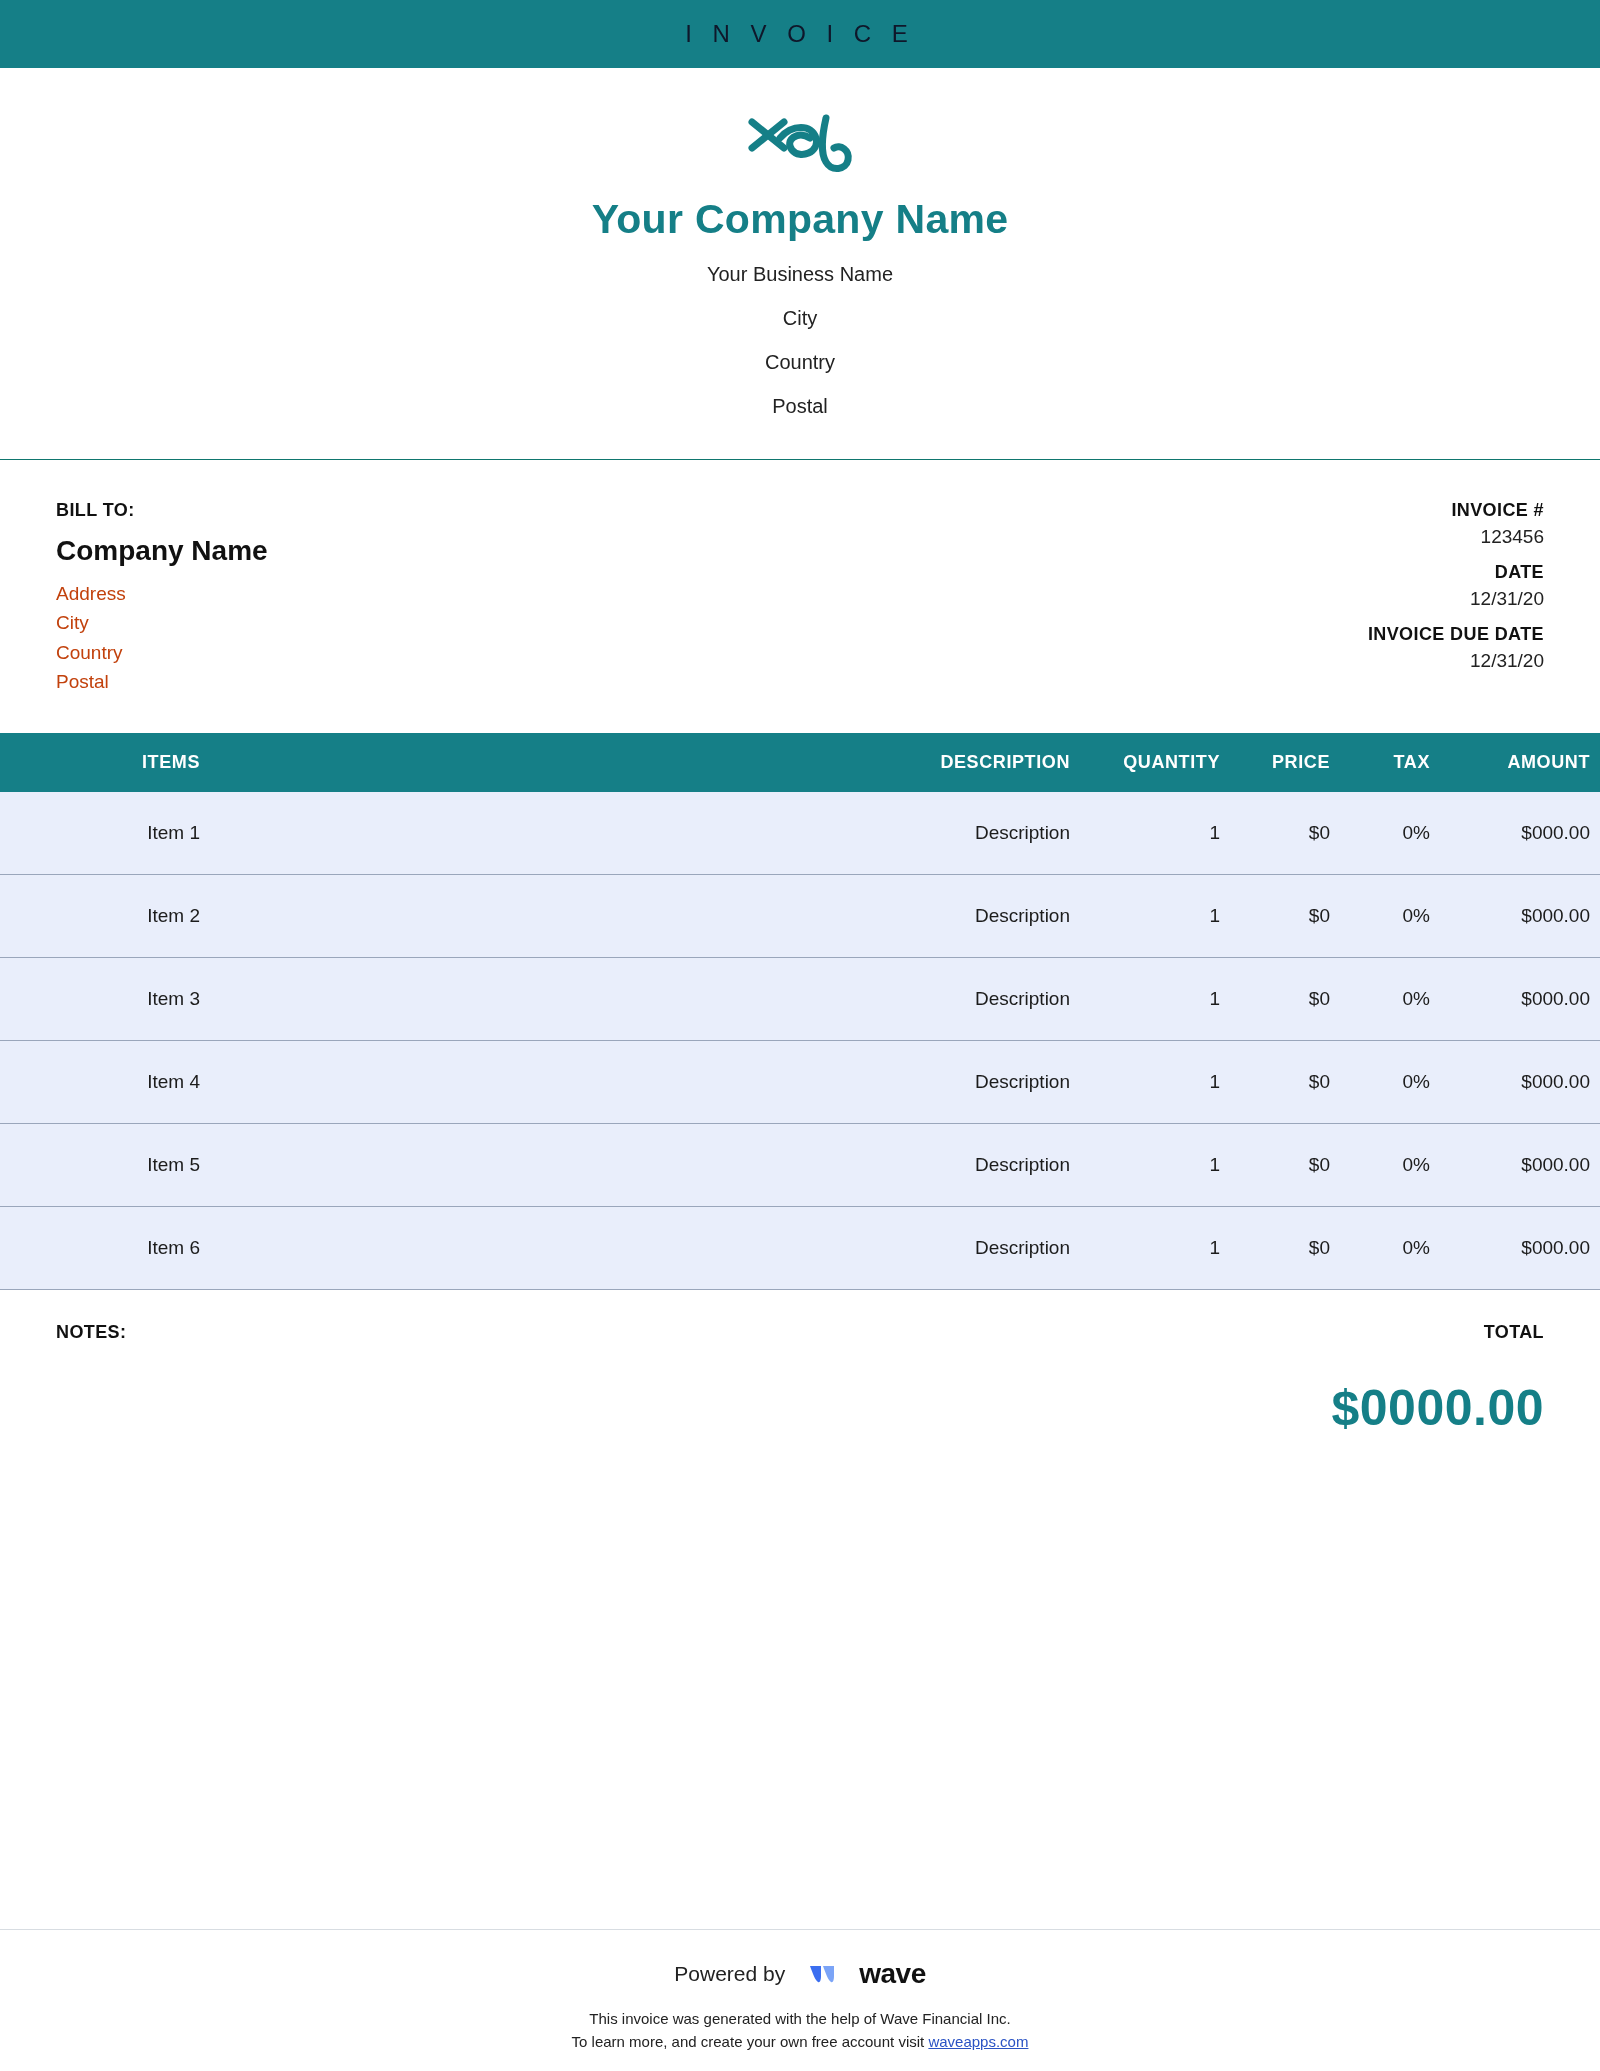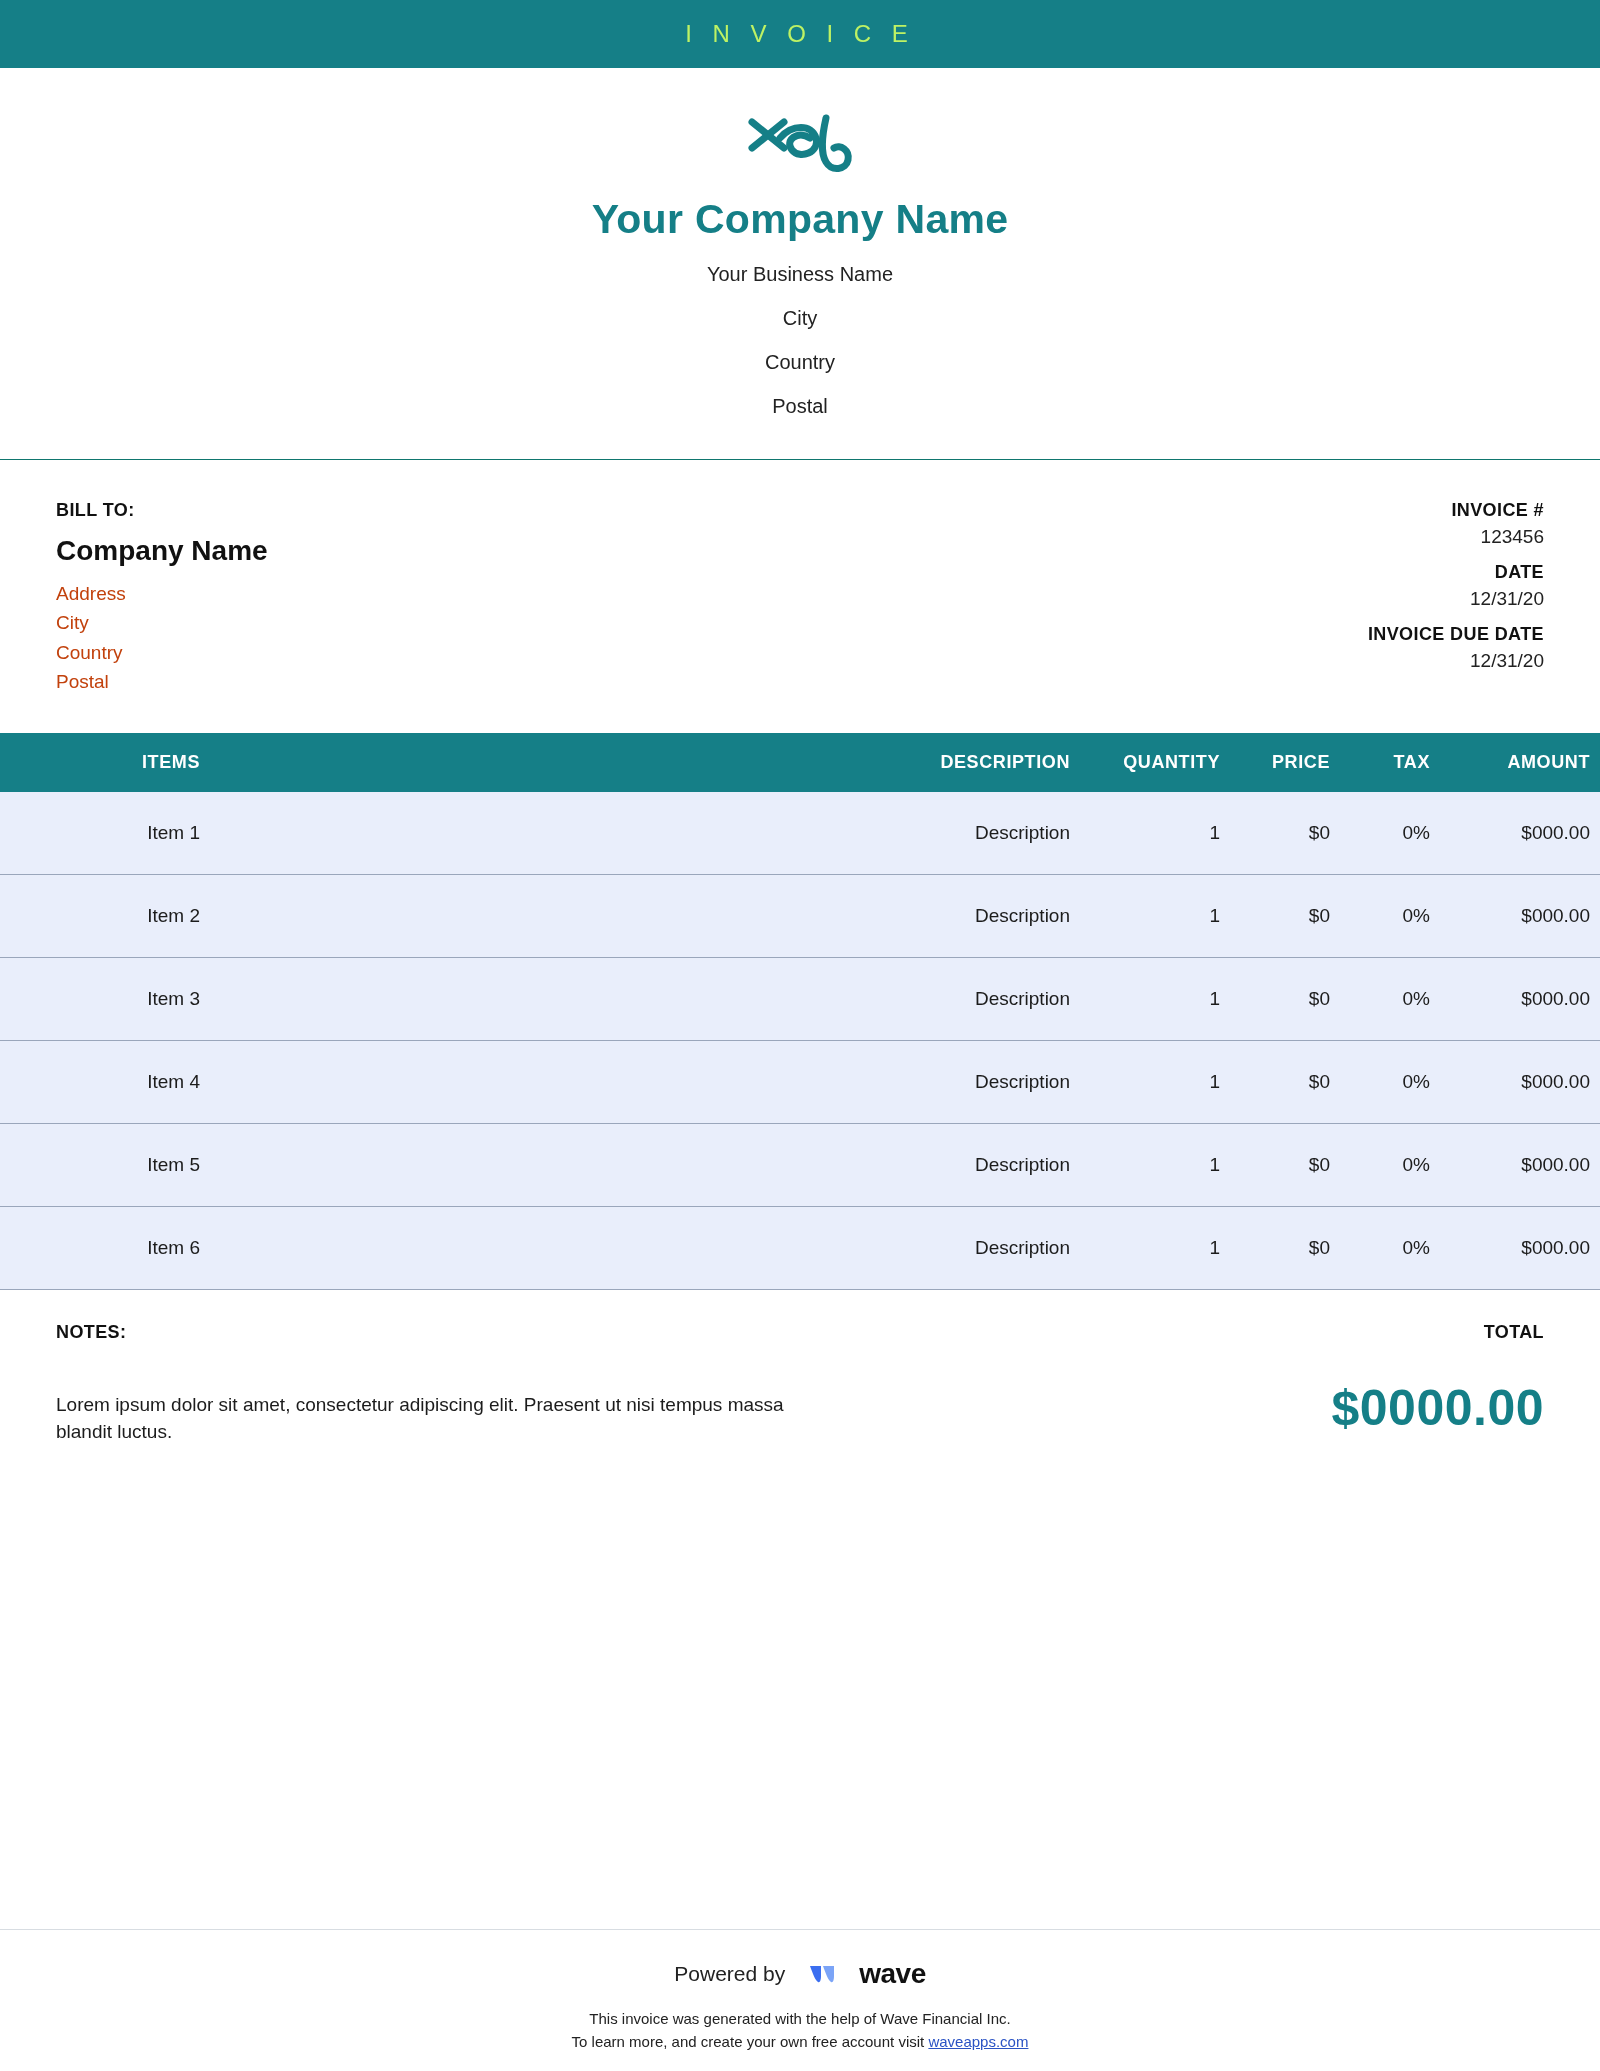--- a/index.html
+++ b/index.html
@@ -21,21 +21,21 @@
 
   
   .banner {
     background: #157f87;
     height: 68px;
     display: flex;
     align-items: center;
     justify-content: center;
   }
   .banner-title {
-    color: #bef264;
+    color: #0f172a;
     font-size: 24px;
     letter-spacing: 7px;
     font-weight: 400;
   }
 
   
   .company-header {
     padding: 36px 0 42px 0;
     text-align: center;
     border-bottom: 1px solid #0f766e;
@@ -305,21 +305,20 @@
         <td>$0</td>
         <td>0%</td>
         <td class="c-amount">$000.00</td>
       </tr>
     </tbody>
   </table>
 
   <div class="notes-total">
     <div class="notes-block">
       <div class="notes-label">NOTES:</div>
-      <div class="notes-text">Lorem ipsum dolor sit amet, consectetur adipiscing elit. Praesent ut nisi tempus massa blandit luctus.</div>
     </div>
     <div class="total-block">
       <div class="total-label">TOTAL</div>
       <div class="total-amount">$0000.00</div>
     </div>
   </div>
 
   <div class="spacer"></div>
 
   <div class="footer">

